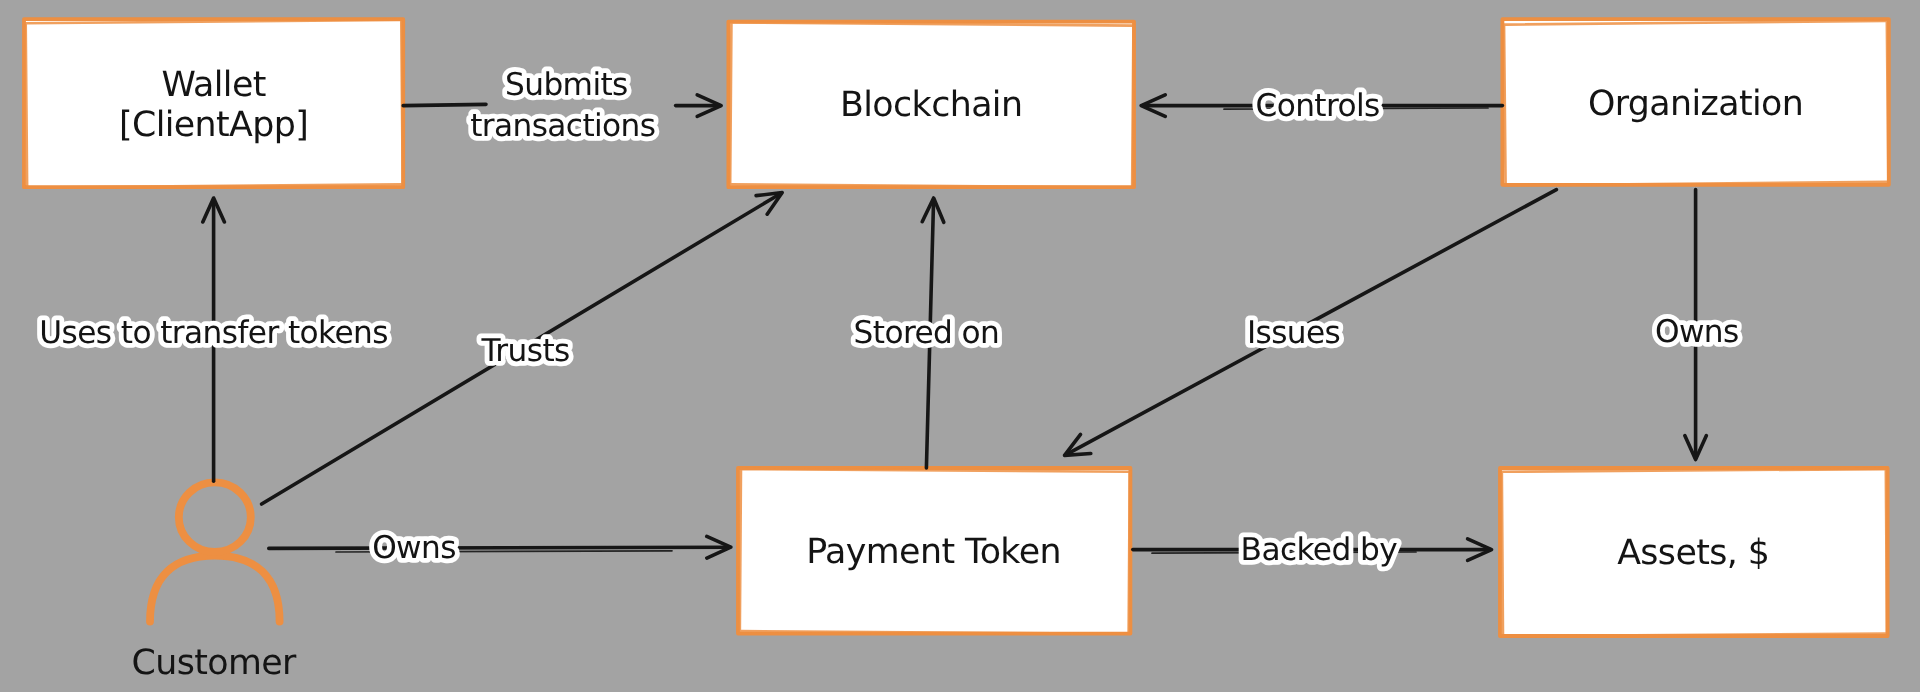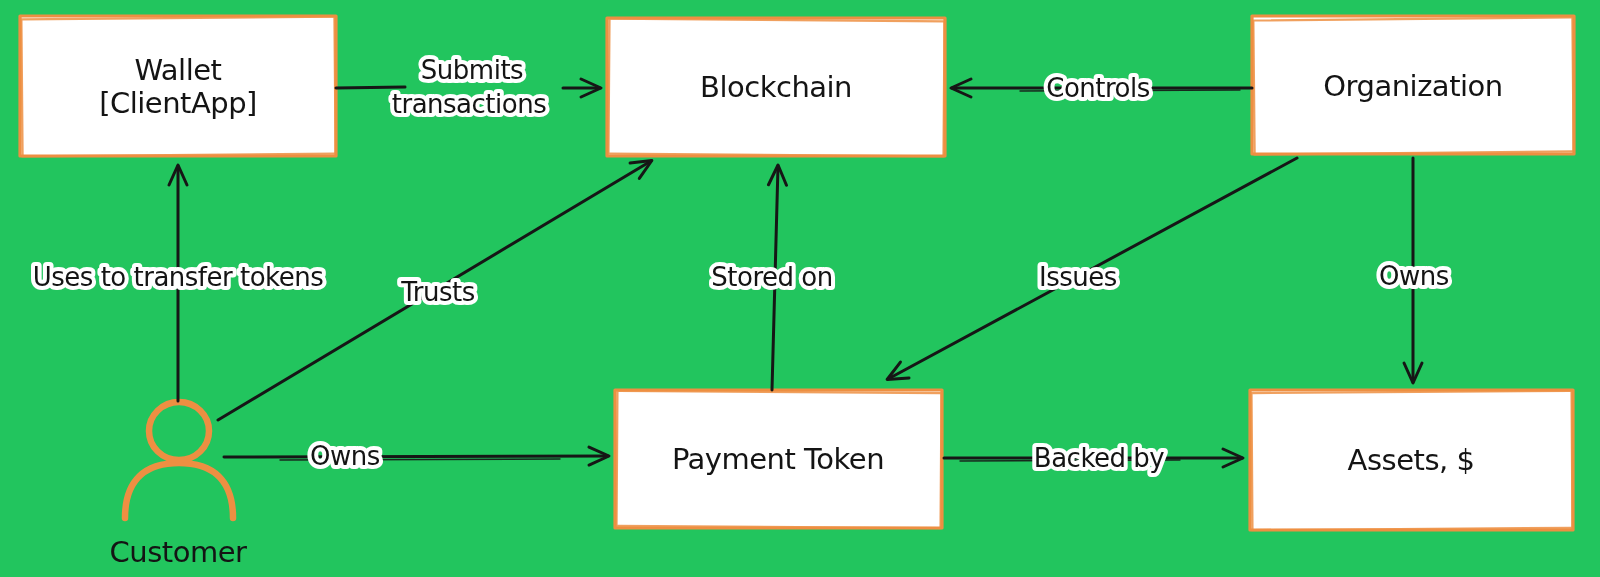--- a/index.html
+++ b/index.html
@@ -5,21 +5,21 @@
   html, body {
     margin: 0;
     padding: 0;
     background: #ffffff;
     font-family: "DejaVu Sans", sans-serif;
   }
   .stage {
     position: relative;
     width: 1600px;
     height: 577px;
-    background: #22c55e;
+    background: #a3a3a3;
     overflow: hidden;
     text-decoration: underline;
   }
   svg { display: block; }
 
   
   .box {
     fill: #ffffff;
     stroke: #ED8F42;
     stroke-width: 3.2;

